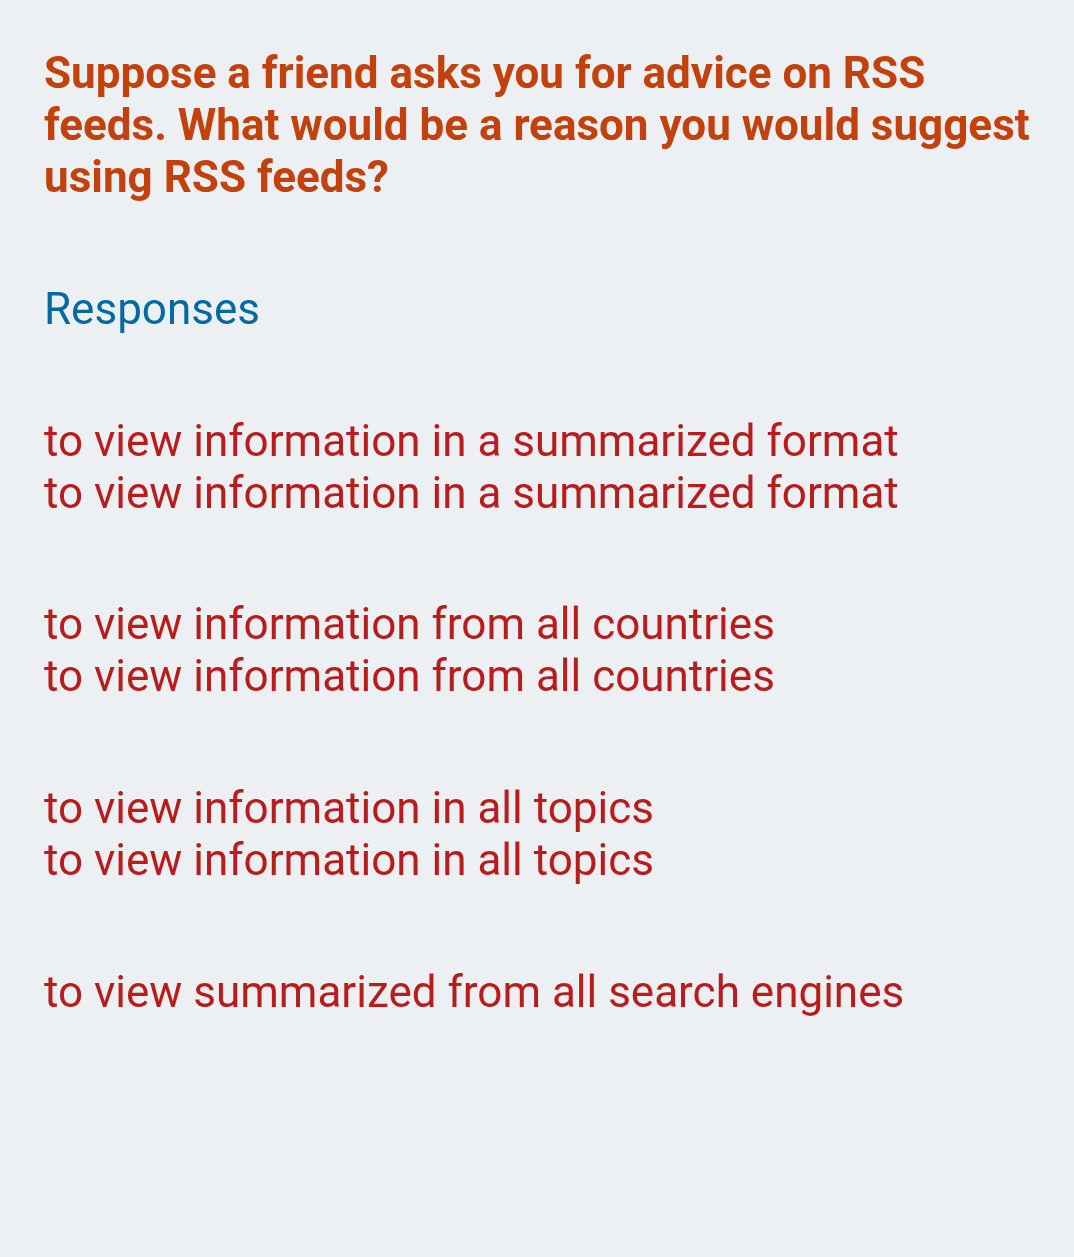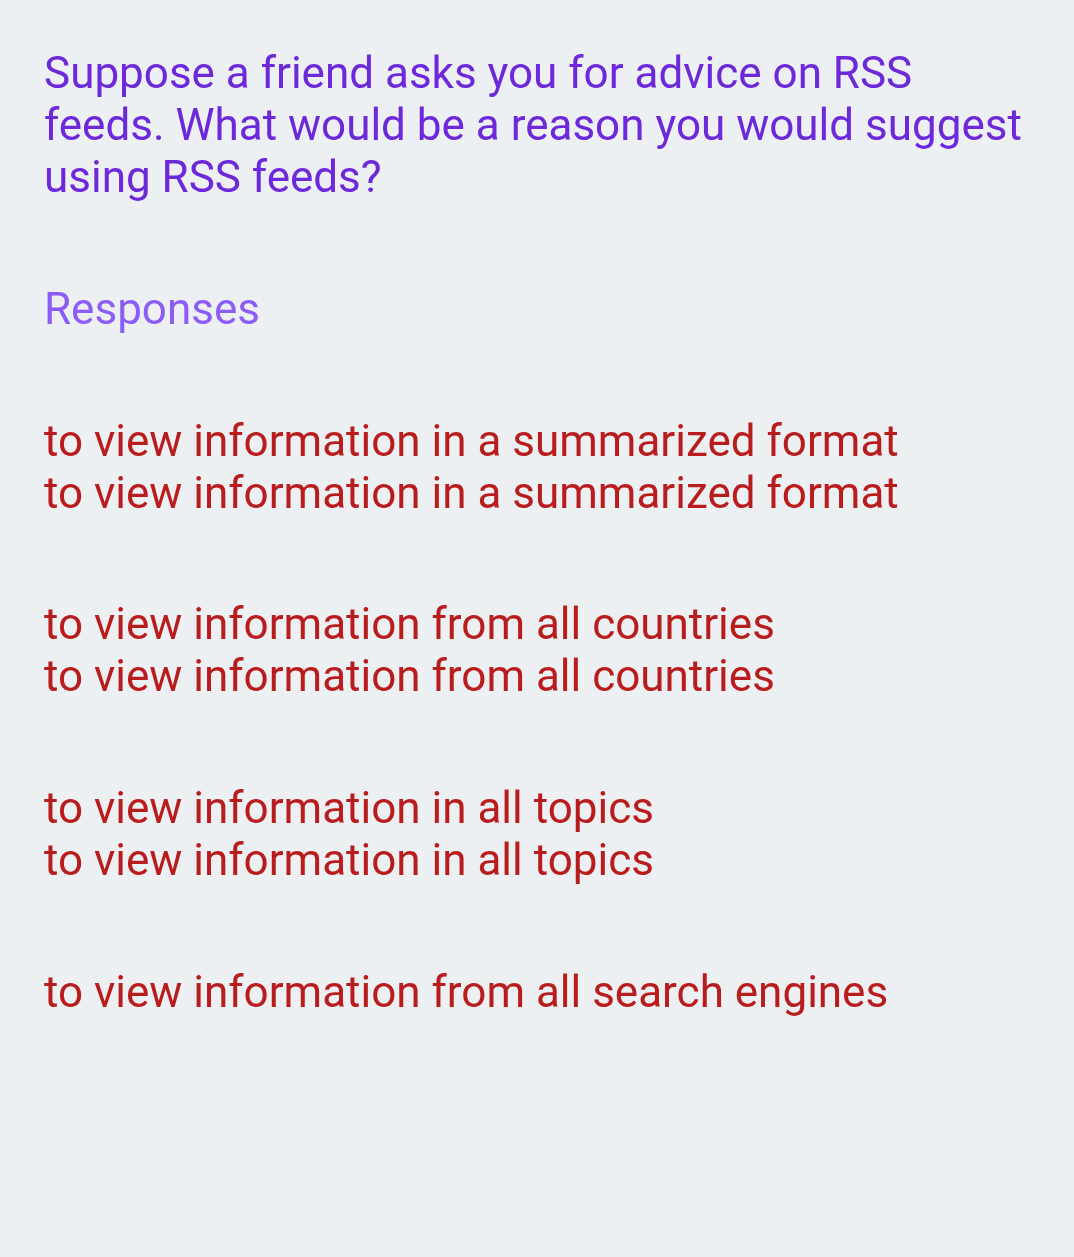--- a/index.html
+++ b/index.html
@@ -8,28 +8,28 @@
       box-sizing: border-box;
     }
     body {
       background-color: #edf0f2;
       font-family: -apple-system, BlinkMacSystemFont, 'Segoe UI', Roboto, Helvetica, Arial, sans-serif;
       padding: 48px 44px;
       width: 1074px;
       min-height: 1257px;
     }
     .question {
-      color: #6d28d9;
+      color: #c2410c;
       font-size: 44px;
       line-height: 1.18;
-      font-weight: 400;
+      font-weight: 700;
       margin-bottom: 80px;
     }
     .responses-label {
-      color: #8b5cf6;
+      color: #0369a1;
       font-size: 44px;
       line-height: 1.18;
       font-weight: 400;
       margin-bottom: 80px;
     }
     .option-group {
       margin-bottom: 80px;
     }
     .option-group:last-child {
       margin-bottom: 0;
@@ -57,15 +57,15 @@
   <div class="option-text">to view information from all countries</div>
   <div class="option-text">to view information from all countries</div>
 </div>
 
 <div class="option-group">
   <div class="option-text">to view information in all topics</div>
   <div class="option-text">to view information in all topics</div>
 </div>
 
 <div class="option-group">
-  <div class="option-text">to view information from all search engines</div>
+  <div class="option-text">to view summarized from all search engines</div>
   <div class="option-text"></div>
 </div>
 
 </body></html>

